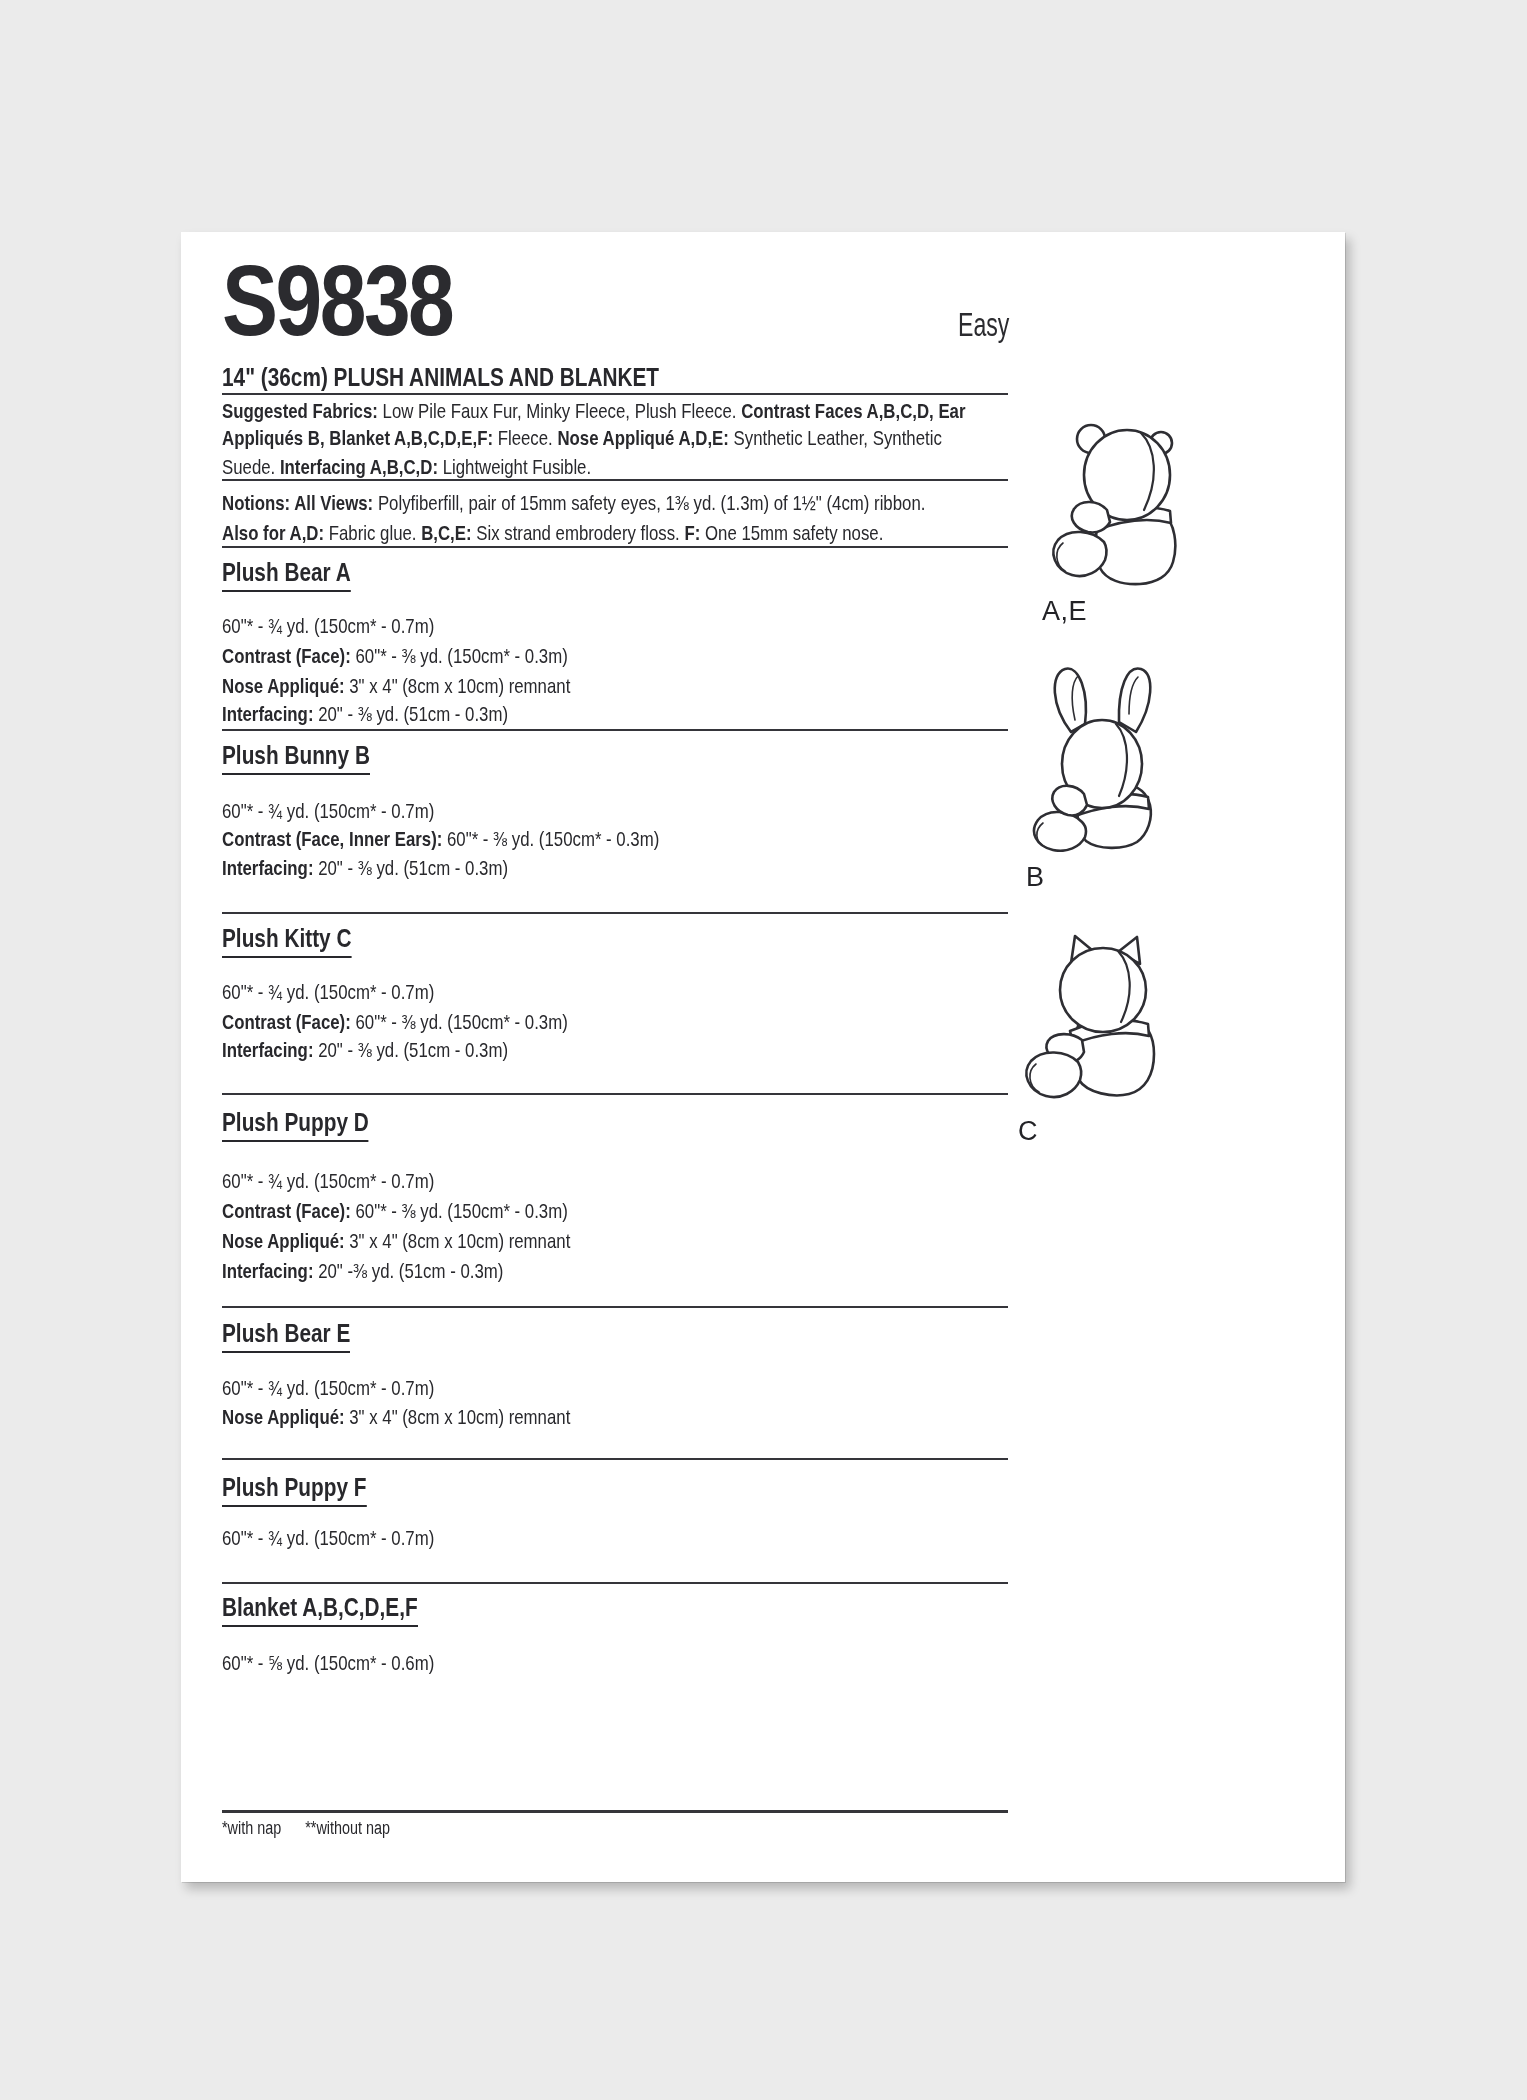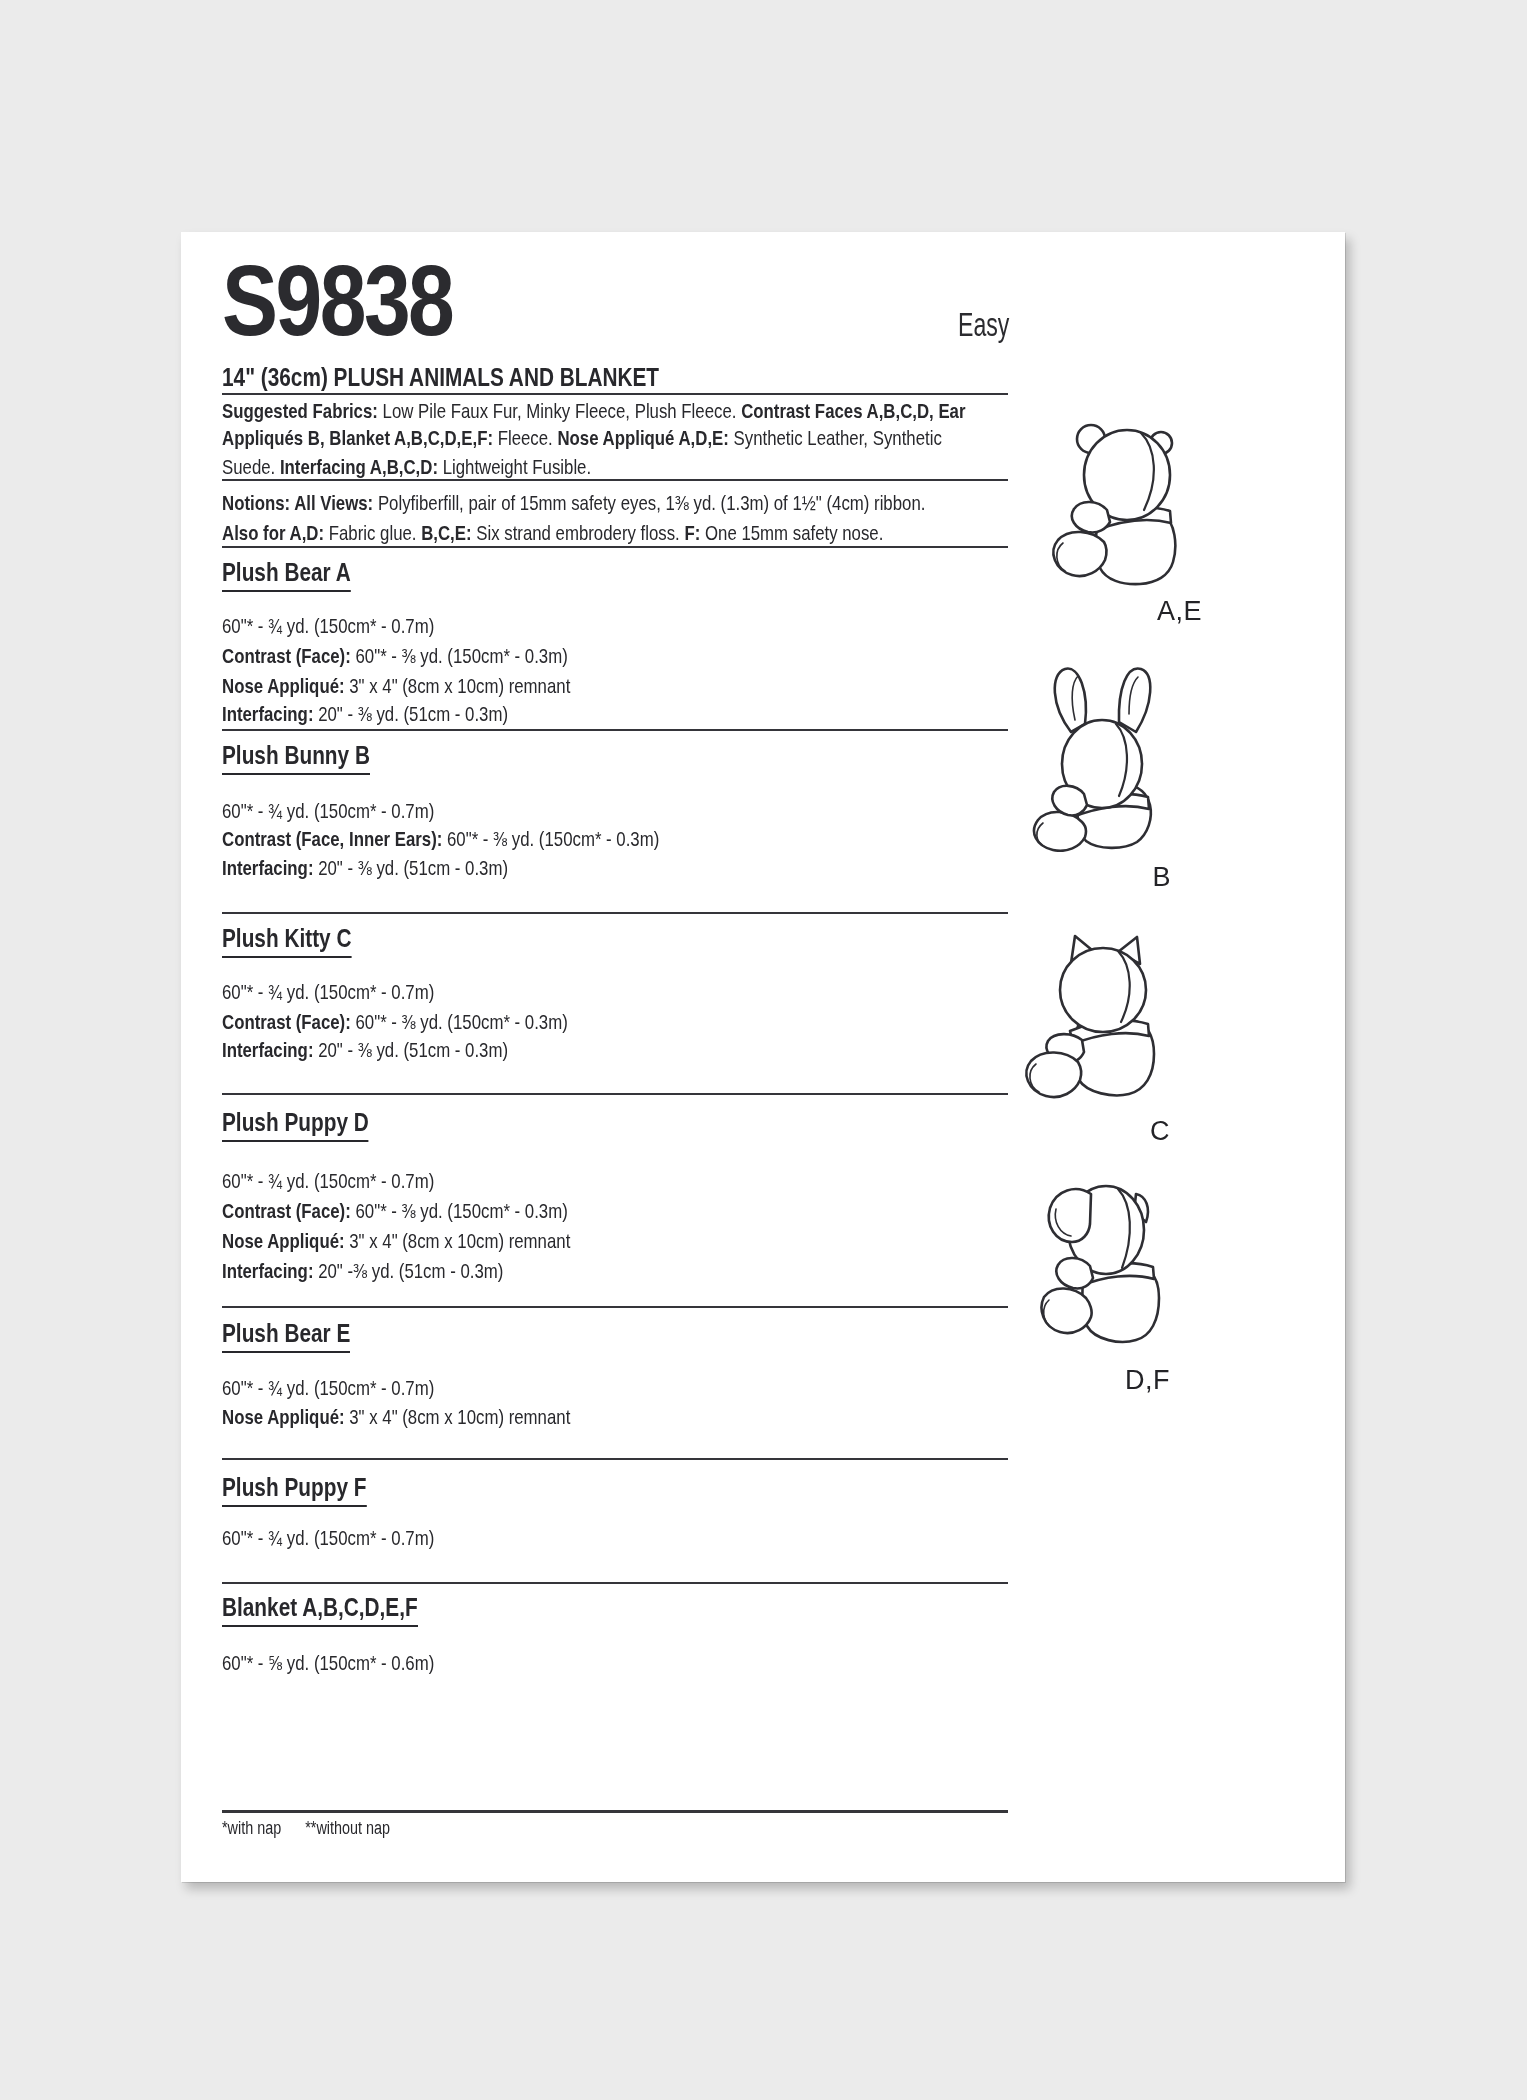--- a/index.html
+++ b/index.html
@@ -14,21 +14,21 @@
   .difficulty{left:958px;top:306px;font-size:33px;transform:scaleX(0.70);transform-origin:0 0;color:#2b2b2f;}
   .doc-title{left:222px;top:362px;font-size:26px;font-weight:bold;}
   .para-line{font-size:21px;left:222px;height:28px;line-height:28px;}
   .rule{left:222px;width:786px;height:2px;background:#35353a;}
   .rule.thick{height:3px;}
   .sec-head{left:222px;font-size:26px;font-weight:bold;}
   .sec-head .u{display:inline-block;border-bottom:2px solid #28282c;padding-bottom:2px;}
   .yardage{font-size:21px;left:222px;height:28px;line-height:28px;}
   .fig{position:absolute;}
   .fig svg{display:block;}
-  .fig-label{position:absolute;font-size:27px;color:#232327;text-align:right;letter-spacing:0.5px;}
+  .fig-label{position:absolute;font-size:27px;color:#232327;text-align:left;letter-spacing:0.5px;}
   .footnote{left:222px;top:1818px;font-size:18px;}
   .footnote span{margin-right:30px;}
   b{font-weight:bold;}
   .ln path,.ln ellipse,.ln circle,.ln rect{stroke:#2e2e33;fill:#ffffff;stroke-width:2.6;stroke-linejoin:round;stroke-linecap:round;}
   .ln .nofill{fill:none;stroke-width:2.2;}
   .ln .thin{fill:none;stroke-width:1.6;}
 </style>
 </head>
 <body>
 
@@ -132,29 +132,14 @@
       <path d="M52,103 C78,92 108,89 130,96 L131,108 C108,102 80,106 55,116 Z"></path>
       <ellipse cx="85" cy="62" rx="43" ry="42"></ellipse>
       <path class="nofill" d="M100,23 C114,38 116,67 103,94"></path>
       <path d="M64,112 C54,104 36,104 30,113 C25,122 33,132 46,134 C56,136 63,131 66,124 Z"></path>
       <path d="M60,134 C48,122 24,121 13,133 C3,145 10,163 28,168 C43,172 57,164 62,152 C64,146 63,139 60,134 Z"></path>
       <path class="thin" d="M18,136 C9,143 10,158 21,164"></path>
     </svg>
     <div class="fig-label" style="left:0;top:188px;width:152px">C</div>
   </div>
 
-  <div class="fig" style="left:1040px;top:1176px">
-    <svg class="ln" width="130" height="182" viewBox="0 0 130 182">
-      <path d="M96,18 C106,20 111,32 106,46 L94,36 Z"></path>
-      <path d="M46,92 C41,108 41,136 47,150 C55,164 80,169 96,164 C111,160 119,144 119,122 C119,104 112,93 99,89 C83,84 60,85 46,92 Z"></path>
-      <path d="M38,97 C62,87 92,84 113,91 L114,103 C92,97 64,100 41,110 Z"></path>
-      <ellipse cx="66" cy="54" rx="38" ry="44"></ellipse>
-      <path class="nofill" d="M78,13 C92,28 94,60 82,92"></path>
-      <path d="M51,18 C36,8 16,14 10,32 C5,50 16,66 32,66 C42,66 49,58 50,48 Z"></path>
-      <path class="thin" d="M16,33 C13,46 20,58 31,60"></path>
-      <path d="M46,122 C34,110 13,109 4,121 C-2,133 3,151 20,156 C34,160 47,152 51,141 C53,135 50,127 46,122 Z"></path>
-      <path class="thin" d="M9,124 C1,131 2,146 12,152"></path>
-      <path d="M50,90 C41,80 24,79 18,89 C13,98 20,109 33,112 C43,114 50,109 53,102 Z"></path>
-    </svg>
-    <div class="fig-label" style="left:0;top:189px;width:130px">D,F</div>
-  </div>
 
 </div>
 
 </body></html>

